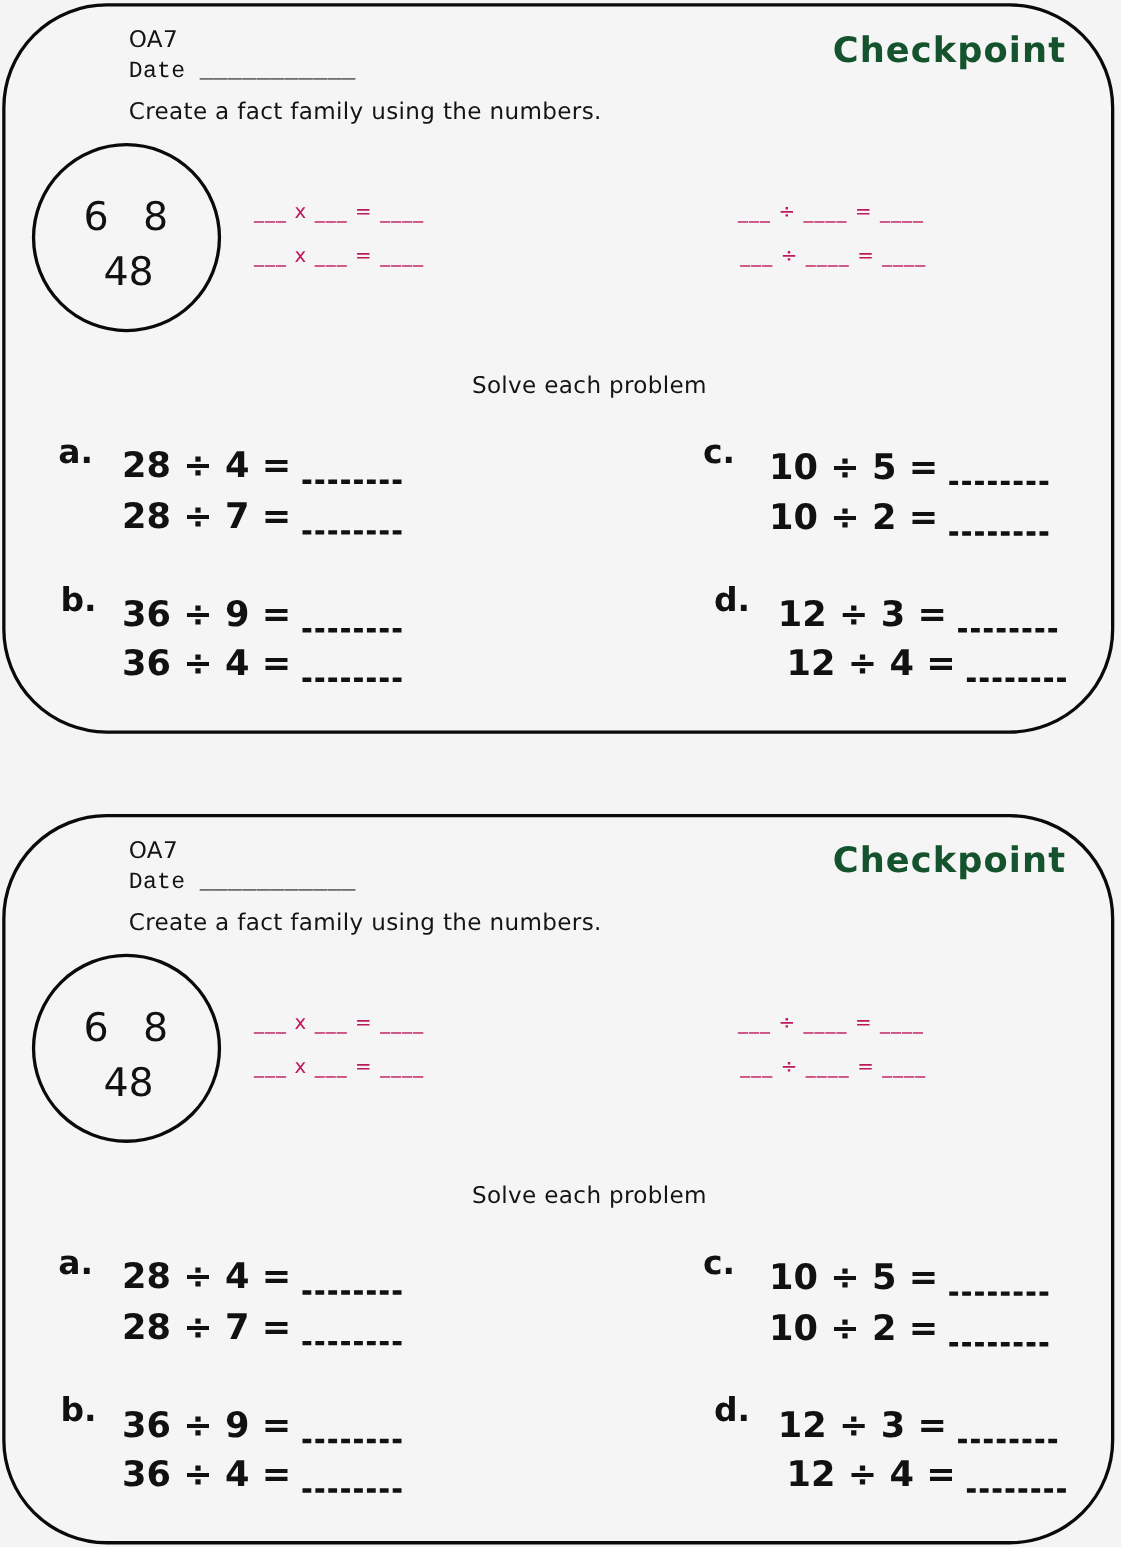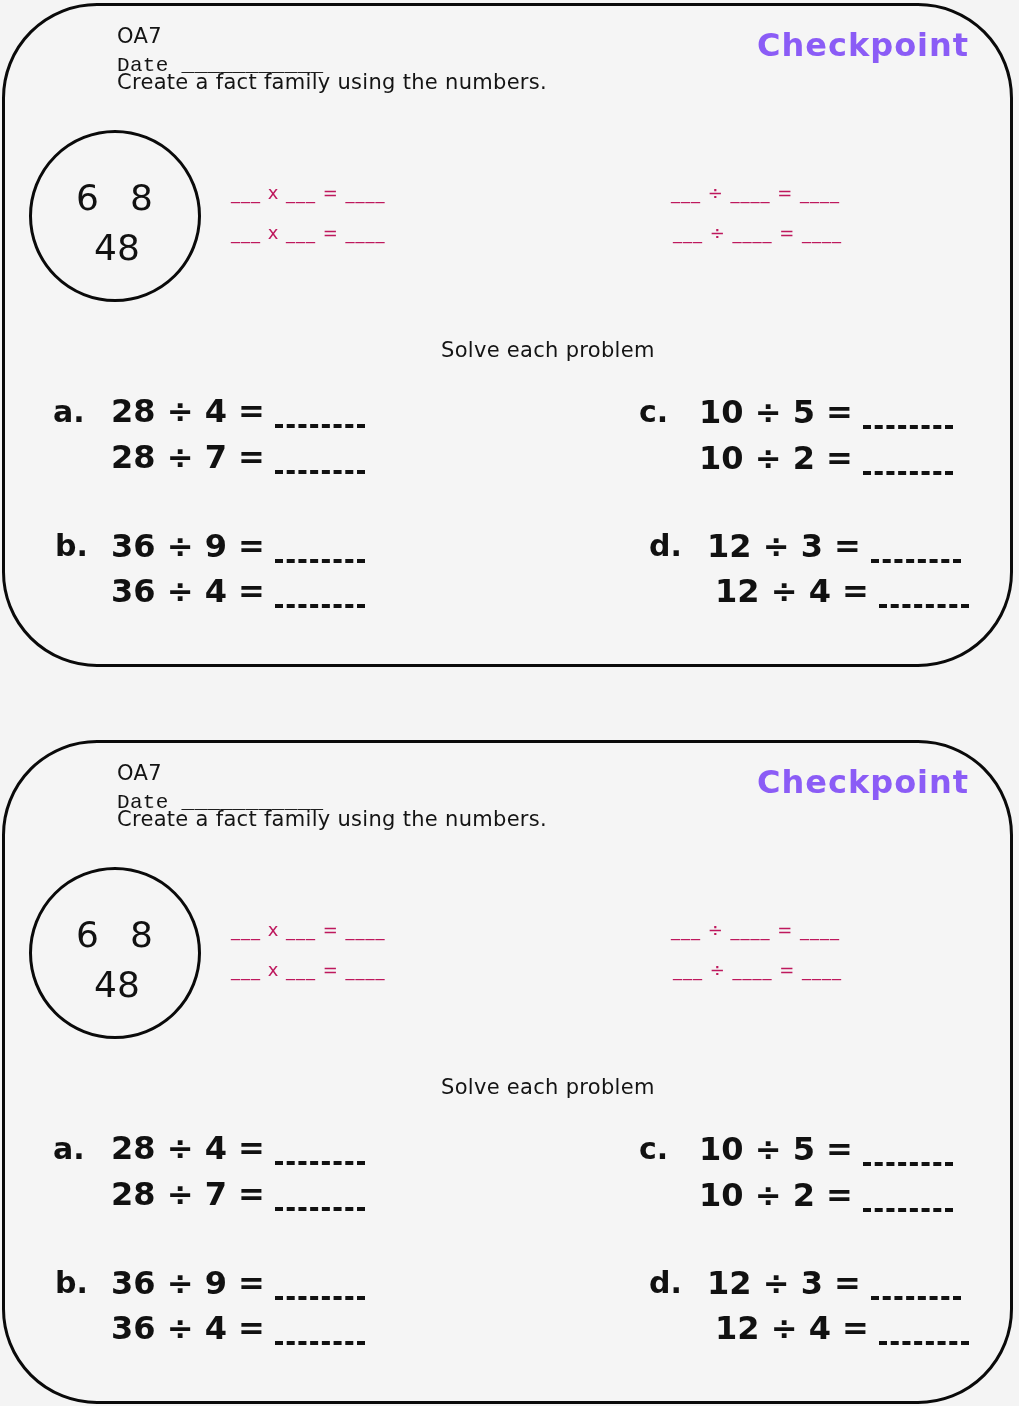--- a/index.html
+++ b/index.html
@@ -11,30 +11,30 @@
     position:absolute; left:2px; width:1011px;
     border:3.5px solid #0a0a0a; border-radius:95px;
     background:#f5f5f5; box-sizing:border-box;
   }
   .card.top { top:3px; height:664px; }
   .card.bottom { top:740px; height:664px; }
   .abs { position:absolute; white-space:nowrap; }
   .hdr { font-size:21px; letter-spacing:0.3px; color:#141414;margin-left:48px; }
   .code { left:64px; top:18px; }
   .date { left:64px; top:48px;font-family:Liberation Mono, monospace; }
-  .instr { left:64px; top:64px; }
-  .title { left:752px; top:20px; font-size:32px; font-weight:bold; letter-spacing:1px; color:#8b5cf6; font-family:"DejaVu Sans", sans-serif;}
+  .instr { left:64px; top:83px; }
+  .title { left:752px; top:20px; font-size:32px; font-weight:bold; letter-spacing:1px; color:#14532d; font-family:"DejaVu Sans", sans-serif;}
   .circle {
     position:absolute; left:24px; top:124px; width:172px; height:172px;
     border:3.5px solid #0a0a0a; border-radius:50%; box-sizing:border-box;
   }
   .circ-n { position:absolute; font-size:36px; color:#111; }
   .ff { position:absolute; font-size:18px; color:#be185d; letter-spacing:1px; }
-  .solve { left:388px; top:332px; font-size:21px; }
-  .prob { position:absolute; font-size:32px; font-weight:bold; color:#111; white-space:nowrap; }
+  .solve { left:376px; top:332px; font-size:21px; }
+  .prob { position:absolute; font-size:32px; font-weight:bold; color:#111; white-space:nowrap;margin-top:12px; }
   .lbl { position:absolute; font-size:30px; font-weight:bold; color:#111; }
   .ans { display:inline-block; width:90px; border-bottom:4px dashed #111; margin-left:10px; position:relative; top:6px; }
 </style>
 </head>
 <body>
 
 <div id="cards">
   <div class="card top">
     <div class="abs hdr code">OA7</div>
     <div class="abs hdr date">Date ___________</div>

